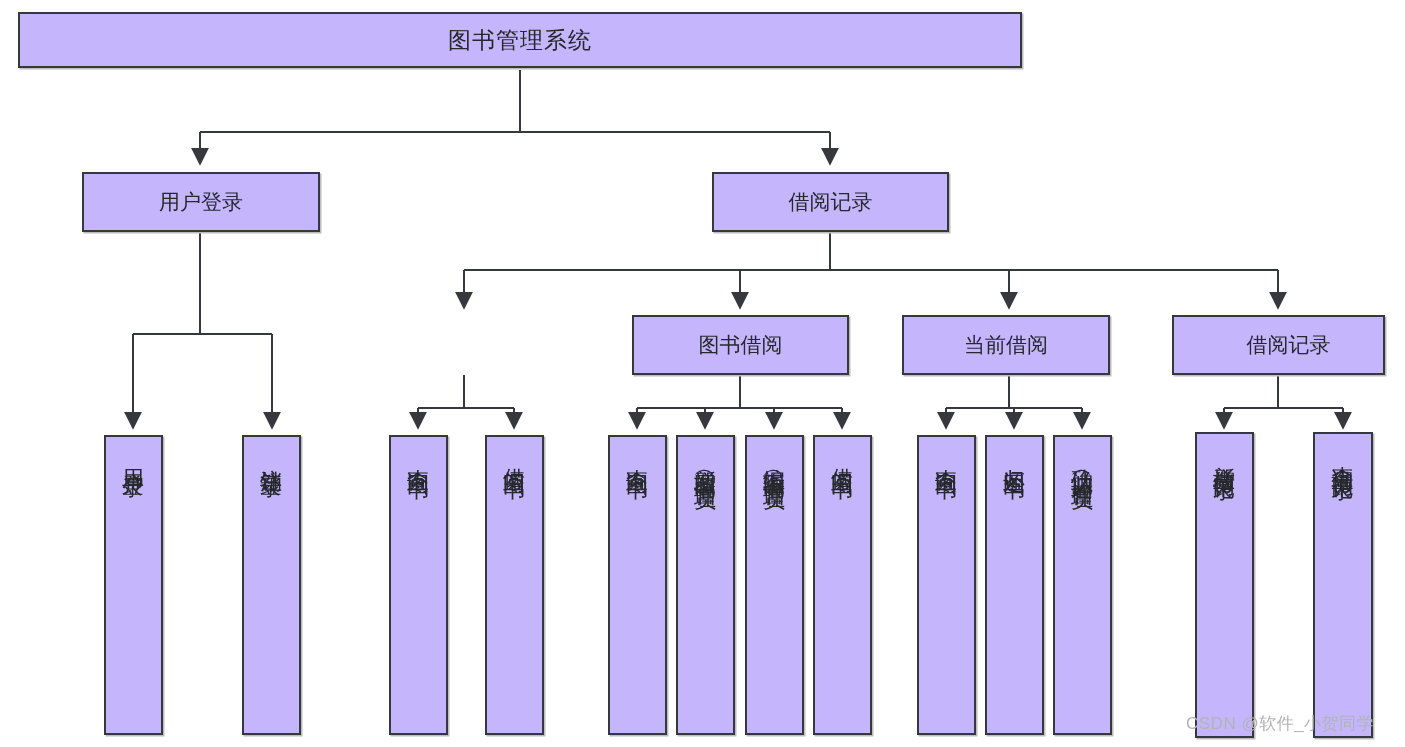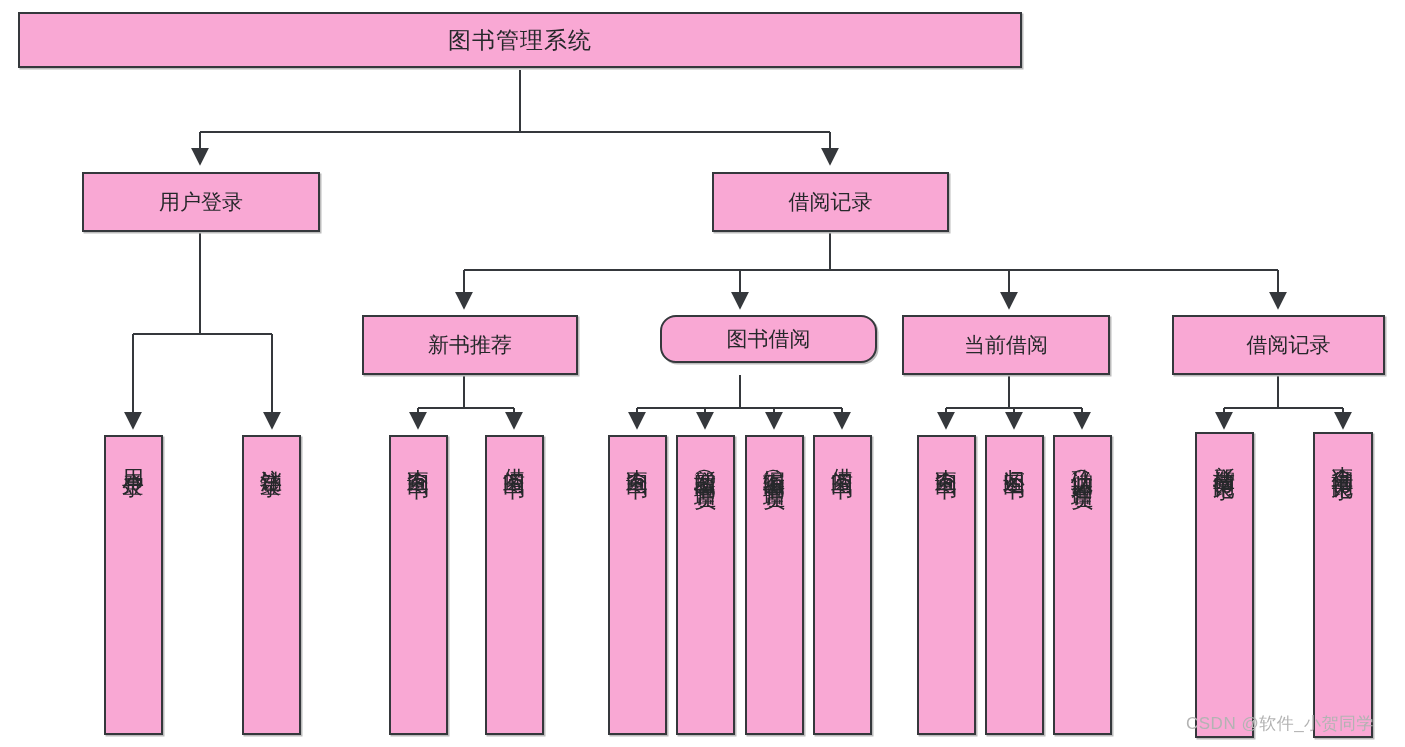--- a/index.html
+++ b/index.html
@@ -12,21 +12,21 @@
   }
   #canvas{position:relative;width:1405px;height:747px;}
 
   
   #wires{position:absolute;left:0;top:0;width:1405px;height:747px;}
 
   
   .node{
     position:absolute;
     box-sizing:border-box;
-    background:#f9a8d4;
+    background:#c4b5fd;
     border:2px solid #35383c;
     box-shadow:1.5px 1.5px 0 0 #bcbcbc;
     display:flex;
     align-items:center;
     justify-content:center;
     color:#26282b;
   }
   .node .label{
     display:block;
     text-align:center;
@@ -126,24 +126,21 @@
     <span class="label">图书管理系统</span>
   </div>
 
   <div class="node mid" style="left:82px;top:172px;width:238px;height:60px;">
     <span class="label">用户登录</span>
   </div>
   <div class="node mid" style="left:712px;top:172px;width:237px;height:60px;">
     <span class="label">借阅记录</span>
   </div>
 
-  <div class="node mid" style="left:362px;top:315px;width:216px;height:60px;">
-    <span class="label">新书推荐</span>
-  </div>
-  <div class="node mid" style="left:660px;top:315px;width:217px;height:48px;border-radius:16px;">
+  <div class="node mid" style="left:632px;top:315px;width:217px;height:60px;">
     <span class="label">图书借阅</span>
   </div>
   <div class="node mid" style="left:902px;top:315px;width:208px;height:60px;">
     <span class="label">当前借阅</span>
   </div>
   <div class="node mid" style="left:1172px;top:315px;width:213px;height:60px;padding-left:20px;">
     <span class="label">借阅记录</span>
   </div>
 
   <div class="node leaf" style="left:104px;top:435px;width:59px;height:300px;">

